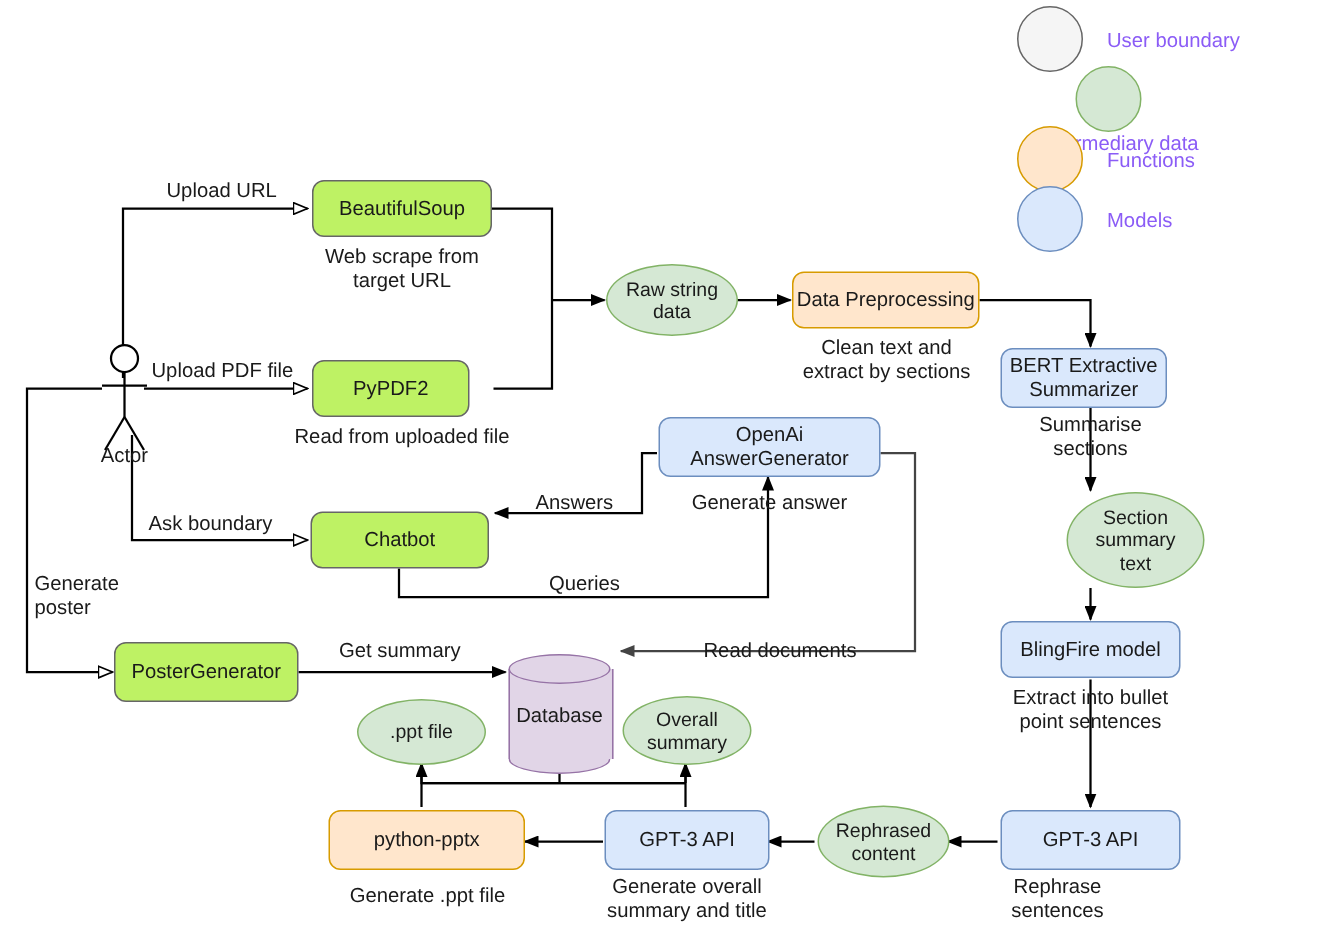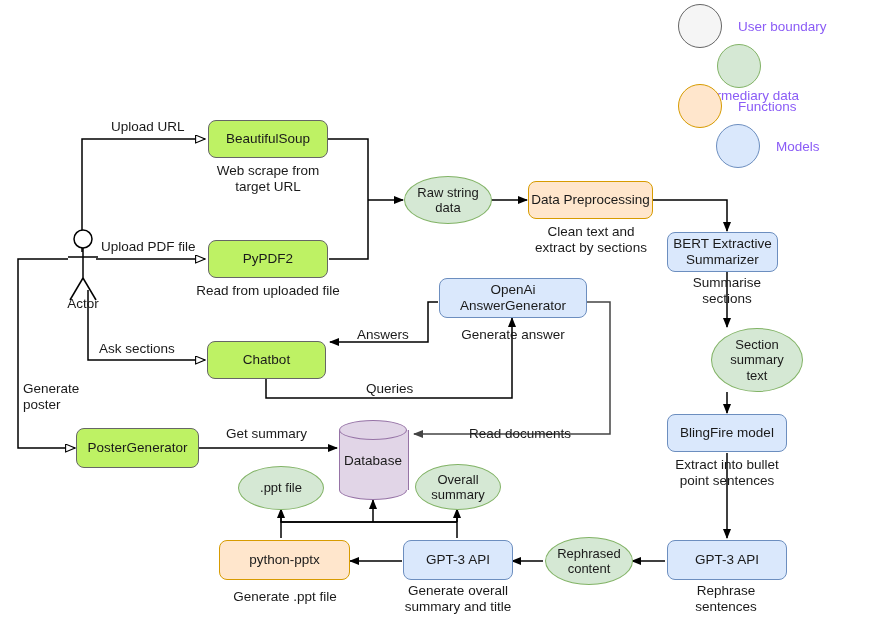--- a/index.html
+++ b/index.html
@@ -58,21 +58,21 @@
   .edgelabel{
     position:absolute;
     font-size:13.5px;
     line-height:1.2;
     color:#1a1a1a;
     white-space:pre-line;
     background:transparent;
   }
 
   
-  .cylinder{position:absolute;}
+  .cylinder{position:absolute;margin-top:16px;}
   .cyl-body{
     position:absolute;left:0;top:10px;width:100%;height:calc(100% - 20px);
     background:#e1d5e7;border-left:1.4px solid #9673a6;border-right:1.4px solid #9673a6;
   }
   .cyl-top{
     position:absolute;left:0;top:0;width:100%;height:20px;
     background:#e1d5e7;border:1.4px solid #9673a6;border-radius:50%;
     box-sizing:border-box;
   }
   .cyl-bot{
@@ -179,21 +179,21 @@
       <line x1="23" y1="50" x2="10" y2="72" stroke="#000" stroke-width="1.5"></line>
       <line x1="23" y1="50" x2="36" y2="72" stroke="#000" stroke-width="1.5"></line>
     </svg>
   </div>
   <div class="actor-label" style="left:50px;top:296px;width:66px;">Actor</div>
 
   <div class="node process" style="left:208px;top:120px;width:120px;height:38px;">BeautifulSoup</div>
   <div class="caption" style="left:198px;top:163px;width:140px;">Web scrape from
 target URL</div>
 
-  <div class="node process" style="left:208px;top:240px;width:120px;height:38px;">PyPDF2</div>
+  <div class="node process" style="left:208px;top:240px;width:105px;height:38px;">PyPDF2</div>
   <div class="caption" style="left:178px;top:283px;width:180px;">Read from uploaded file</div>
 
   <div class="ellipse" style="left:404px;top:176px;width:88px;height:48px;">Raw string
 data</div>
 
   <div class="node func" style="left:528px;top:181px;width:125px;height:38px;">Data Preprocessing</div>
   <div class="caption" style="left:521px;top:224px;width:140px;">Clean text and
 extract by sections</div>
 
   <div class="node model" style="left:667px;top:232px;width:111px;height:40px;">BERT Extractive
@@ -203,21 +203,21 @@
 
   <div class="ellipse" style="left:711px;top:328px;width:92px;height:64px;">Section
 summary
 text</div>
 
   <div class="node model" style="left:667px;top:414px;width:120px;height:38px;">BlingFire model</div>
   <div class="caption" style="left:659px;top:457px;width:136px;">Extract into bullet
 point sentences</div>
 
   <div class="node model" style="left:667px;top:540px;width:120px;height:40px;">GPT-3 API</div>
-  <div class="caption" style="left:674px;top:583px;width:104px;">Rephrase
+  <div class="caption" style="left:653px;top:583px;width:104px;">Rephrase
 sentences</div>
 
   <div class="ellipse" style="left:545px;top:537px;width:88px;height:48px;">Rephrased
 content</div>
 
   <div class="node model" style="left:403px;top:540px;width:110px;height:40px;">GPT-3 API</div>
   <div class="caption" style="left:391px;top:583px;width:134px;">Generate overall
 summary and title</div>
 
   <div class="ellipse" style="left:415px;top:464px;width:86px;height:46px;">Overall
@@ -238,40 +238,40 @@
   <div class="node process" style="left:76px;top:428px;width:123px;height:40px;">PosterGenerator</div>
 
   <div class="node process" style="left:207px;top:341px;width:119px;height:38px;">Chatbot</div>
 
   <div class="node model" style="left:439px;top:278px;width:148px;height:40px;">OpenAi
 AnswerGenerator</div>
   <div class="caption" style="left:444px;top:327px;width:138px;">Generate answer</div>
 
   <div class="edgelabel" style="left:111px;top:119px;">Upload URL</div>
   <div class="edgelabel" style="left:101px;top:239px;">Upload PDF file</div>
-  <div class="edgelabel" style="left:99px;top:341px;">Ask sections</div>
+  <div class="edgelabel" style="left:99px;top:341px;">Ask boundary</div>
   <div class="edgelabel" style="left:23px;top:381px;">Generate
 poster</div>
   <div class="edgelabel" style="left:226px;top:426px;">Get summary</div>
   <div class="edgelabel" style="left:357px;top:327px;">Answers</div>
   <div class="edgelabel" style="left:366px;top:381px;">Queries</div>
   <div class="edgelabel" style="left:469px;top:426px;">Read documents</div>
 
   <div class="legend">
     <div class="legend-row" style="left:678px;top:4px;">
       <div class="legend-dot"></div>
       <div class="legend-text">User boundary</div>
     </div>
     <div class="legend-row" style="left:678px;top:44px;flex-direction:column;">
       <div class="legend-dot green"></div>
       <div class="legend-text">Intermediary data</div>
     </div>
     <div class="legend-row" style="left:678px;top:84px;">
       <div class="legend-dot orange"></div>
       <div class="legend-text">Functions</div>
     </div>
-    <div class="legend-row" style="left:716px;top:124px;">
+    <div class="legend-row" style="left:678px;top:124px;">
       <div class="legend-dot blue"></div>
       <div class="legend-text">Models</div>
     </div>
   </div>
 
 </div>
 
 </body></html>

